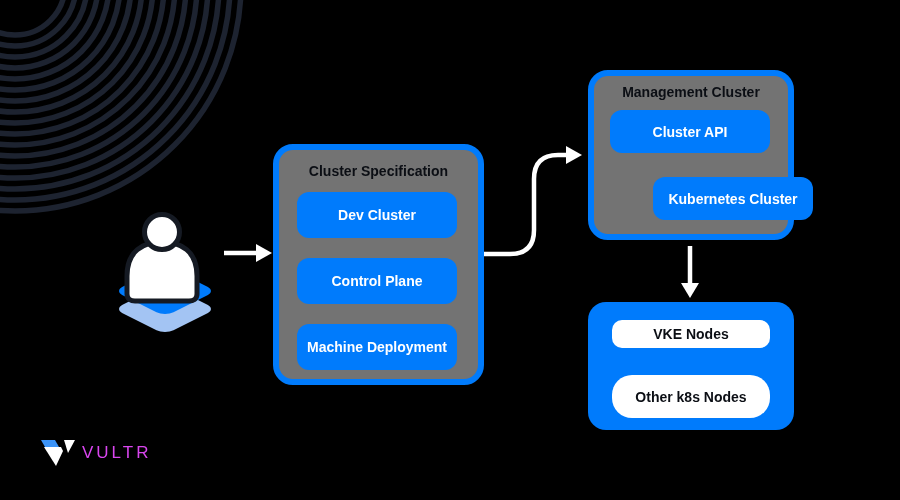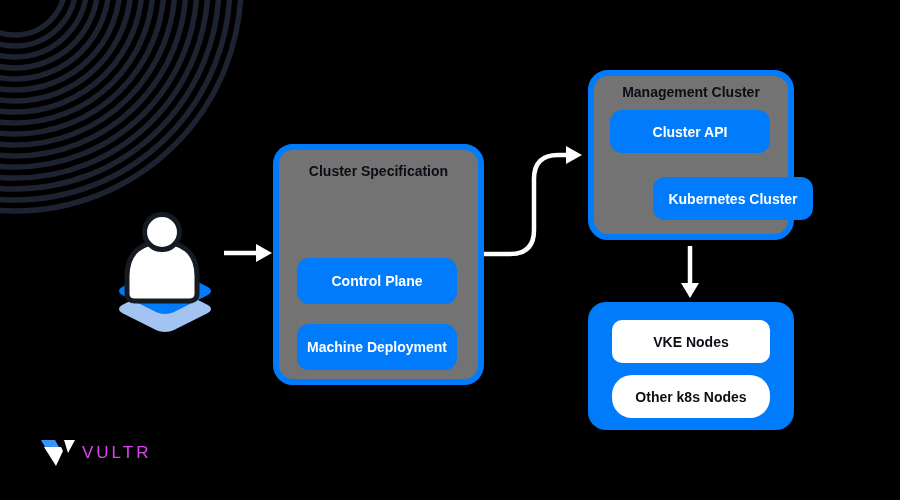--- a/index.html
+++ b/index.html
@@ -66,21 +66,21 @@
   #spec-node-0 { left: 18px; top: 42px;  width: 160px; height: 46px; }
   #spec-node-1 { left: 18px; top: 108px; width: 160px; height: 46px; }
   #spec-node-2 { left: 18px; top: 174px; width: 160px; height: 46px; }
 
   #mgmt-panel   { left: 588px; top: 70px; width: 206px; height: 170px; }
   #mgmt-panel .panel-title { top: 8px; }
   #mgmt-node-0 { left: 16px; top: 34px;  width: 160px; height: 43px; }
   #mgmt-node-1 { left: 16px; top: 101px; width: 160px; height: 43px; margin-left: 43px; }
 
   #nodes-box   { left: 588px; top: 302px; width: 206px; height: 128px; }
-  #nodes-node-0 { left: 24px; top: 18px; width: 158px; height: 43px; }
+  #nodes-node-0 { left: 24px; top: 18px; width: 158px; height: 28px; }
   #nodes-node-1 { left: 24px; top: 73px; width: 158px; height: 43px; border-radius: 20px; }
 
   .brand-text {
     position: absolute;
     left: 82px; top: 443px;
     color: #d946ef;
     font-size: 17px;
     font-weight: 400;
     letter-spacing: 3px;
   }
@@ -137,20 +137,21 @@
 
     <g>
       <polygon points="41,440 55,440 59,447 45,447" fill="#3B93F7"></polygon>
       <polygon points="44,447 61,447 63,451 56,466" fill="#FFFFFF"></polygon>
       <polygon points="64,440 75,440 68,453" fill="#FFFFFF"></polygon>
     </g>
   </svg>
 
   <div class="panel" id="spec-panel">
     <div class="panel-title">Cluster Specification</div>
+    <div class="bnode" id="spec-node-0">Dev Cluster</div>
     <div class="bnode" id="spec-node-2">Machine Deployment</div>
     <div class="bnode" id="spec-node-1">Control Plane</div>
   </div>
 
   <div class="panel" id="mgmt-panel">
     <div class="panel-title">Management Cluster</div>
     <div class="bnode" id="mgmt-node-0">Cluster API</div>
     <div class="bnode" id="mgmt-node-1">Kubernetes Cluster</div>
   </div>
 

